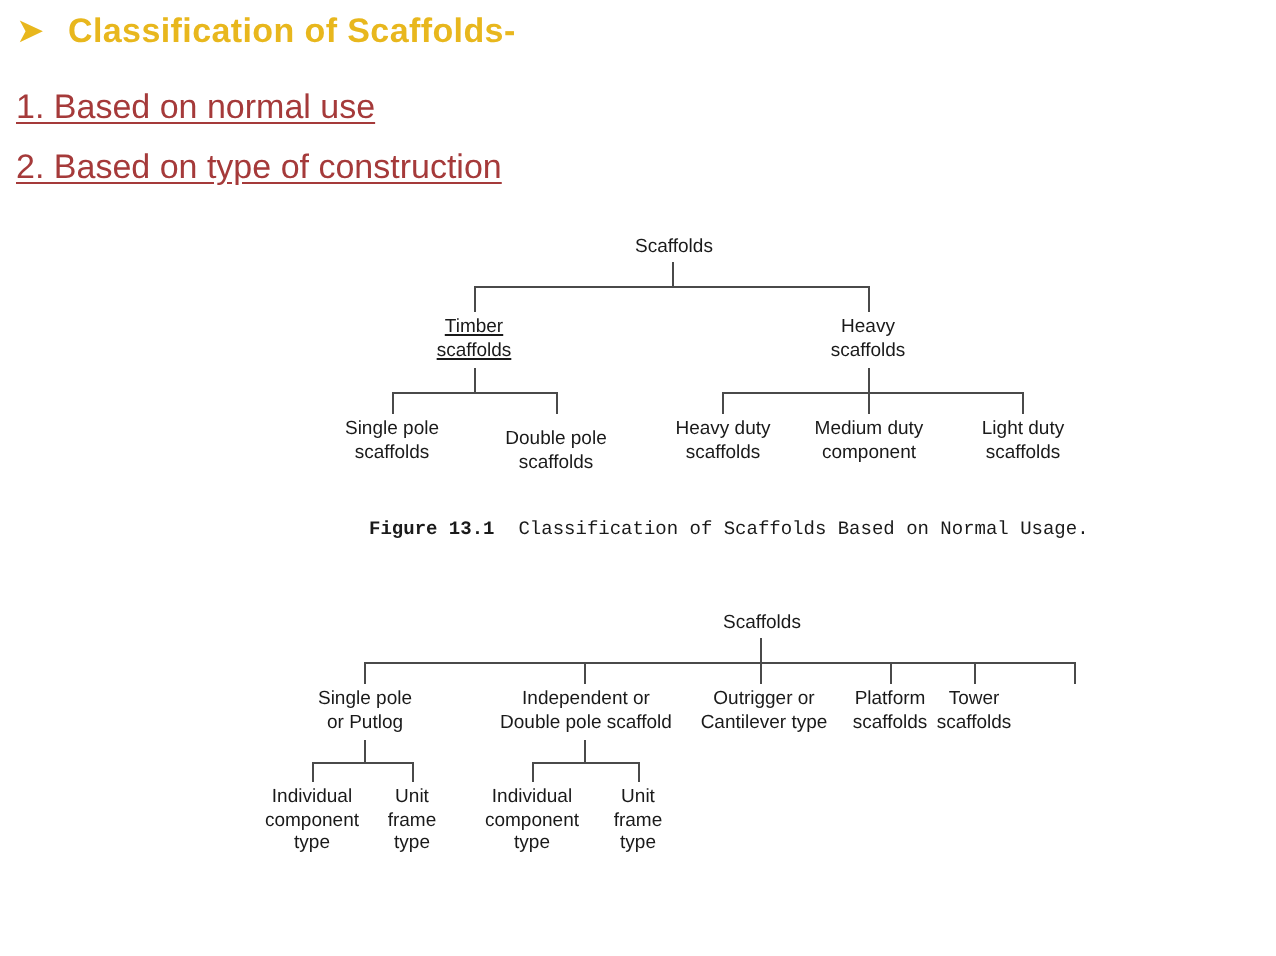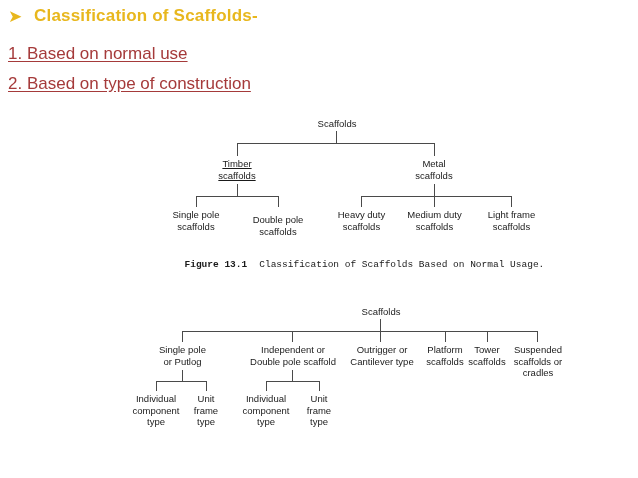--- a/index.html
+++ b/index.html
@@ -123,21 +123,21 @@
 
     <div class="node" style="left:258px; top:6px; width:90px;">Scaffolds</div>
     <div class="vline" style="left:302px; top:19px; height:12px;"></div>
 
     <div class="hline" style="left:203px; top:31px; width:198px;"></div>
     <div class="vline" style="left:203px; top:31px; height:13px;"></div>
     <div class="vline" style="left:400px; top:31px; height:13px;"></div>
 
     <div class="node" style="left:163px; top:46px; width:80px;text-decoration:underline;">Timber
 scaffolds</div>
-    <div class="node" style="left:360px; top:46px; width:80px;">Metal
+    <div class="node" style="left:360px; top:46px; width:80px;">Heavy
 scaffolds</div>
 
     <div class="vline" style="left:203px; top:72px; height:12px;"></div>
     <div class="hline" style="left:162px; top:84px; width:83px;"></div>
     <div class="vline" style="left:162px; top:84px; height:11px;"></div>
     <div class="vline" style="left:244px; top:84px; height:11px;"></div>
 
     <div class="node" style="left:124px; top:97px; width:76px;">Single pole
 scaffolds</div>
     <div class="node" style="left:206px; top:102px; width:76px;">Double pole
@@ -145,22 +145,22 @@
 
     <div class="vline" style="left:400px; top:72px; height:12px;"></div>
     <div class="hline" style="left:327px; top:84px; width:151px;"></div>
     <div class="vline" style="left:327px; top:84px; height:11px;"></div>
     <div class="vline" style="left:400px; top:84px; height:11px;"></div>
     <div class="vline" style="left:477px; top:84px; height:11px;"></div>
 
     <div class="node" style="left:291px; top:97px; width:73px;">Heavy duty
 scaffolds</div>
     <div class="node" style="left:362px; top:97px; width:77px;">Medium duty
-scaffolds</div>
-    <div class="node" style="left:441px; top:97px; width:73px;">Light frame
+component</div>
+    <div class="node" style="left:441px; top:97px; width:73px;">Light duty
 scaffolds</div>
   </div>
 
   <div class="fig-caption" id="caption-1">
     <span class="cap-label">Figure 13.1</span><span>Classification of Scaffolds Based on Normal Usage.</span>
   </div>
 </div>
 
 <div class="figure" id="figure-2">
   <div class="diagram" id="diagram-2">
@@ -179,23 +179,20 @@
     <div class="node" style="left:110px; top:46px; width:77px;">Single pole
 or Putlog</div>
     <div class="node" style="left:203px; top:46px; width:112px;">Independent or
 Double pole scaffold</div>
     <div class="node" style="left:312px; top:46px; width:72px;">Outrigger or
 Cantilever type</div>
     <div class="node" style="left:382px; top:46px; width:58px;">Platform
 scaffolds</div>
     <div class="node" style="left:424px; top:46px; width:58px;">Tower
 scaffolds</div>
-    <div class="node" style="left:470px; top:46px; width:68px;">Suspended
-scaffolds or
-cradles</div>
 
     <div class="vline" style="left:148px; top:72px; height:11px;"></div>
     <div class="hline" style="left:122px; top:83px; width:51px;"></div>
     <div class="vline" style="left:122px; top:83px; height:10px;"></div>
     <div class="vline" style="left:172px; top:83px; height:10px;"></div>
     <div class="node" style="left:90px; top:95px; width:64px;">Individual
 component
 type</div>
     <div class="node" style="left:150px; top:95px; width:44px;">Unit
 frame

